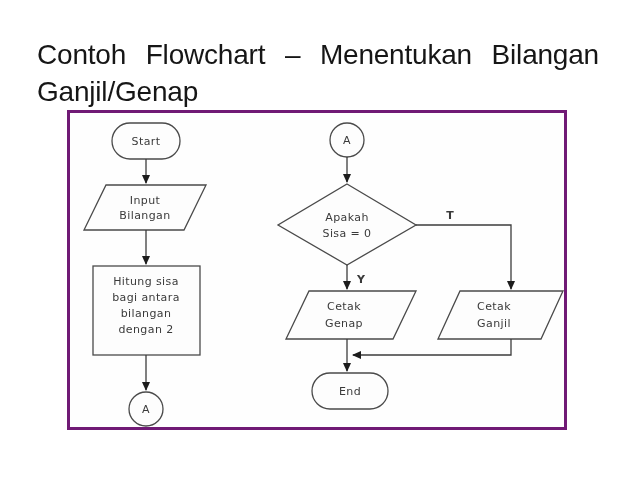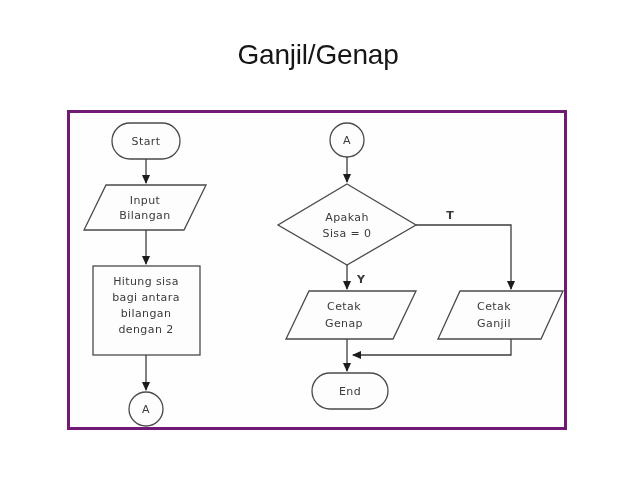--- a/index.html
+++ b/index.html
@@ -27,21 +27,21 @@
     line-height: 37px;
     letter-spacing: -0.2px;
   }
   .slide-title .line1 {
     display: block;
     text-align: justify;
     text-align-last: justify;
   }
   .slide-title .line2 {
     display: block;
-    text-align: center;
+    text-align: left;
   }
   .figure {
     position: absolute;
     left: 67px;
     top: 110px;
     width: 500px;
     height: 320px;
     background: #fefefe;
     border: 3px solid #701a75;
     box-sizing: border-box;
@@ -75,20 +75,21 @@
     font-weight: 700;
     text-anchor: middle;
   }
 </style>
 </head>
 <body>
 
 <div class="slide">
 
   <h1 class="slide-title">
+    <span class="line1">Contoh Flowchart – Menentukan Bilangan</span>
     <span class="line2">Ganjil/Genap</span>
   </h1>
 
   <div class="figure">
     <svg viewBox="0 0 498 318" xmlns="http://www.w3.org/2000/svg">
       <defs>
         <marker id="arrow" markerWidth="9" markerHeight="8" refX="8" refY="4" orient="auto" markerUnits="userSpaceOnUse">
           <path d="M0,0 L9,4 L0,8 Z" fill="#1c1c1c"></path>
         </marker>
       </defs>

